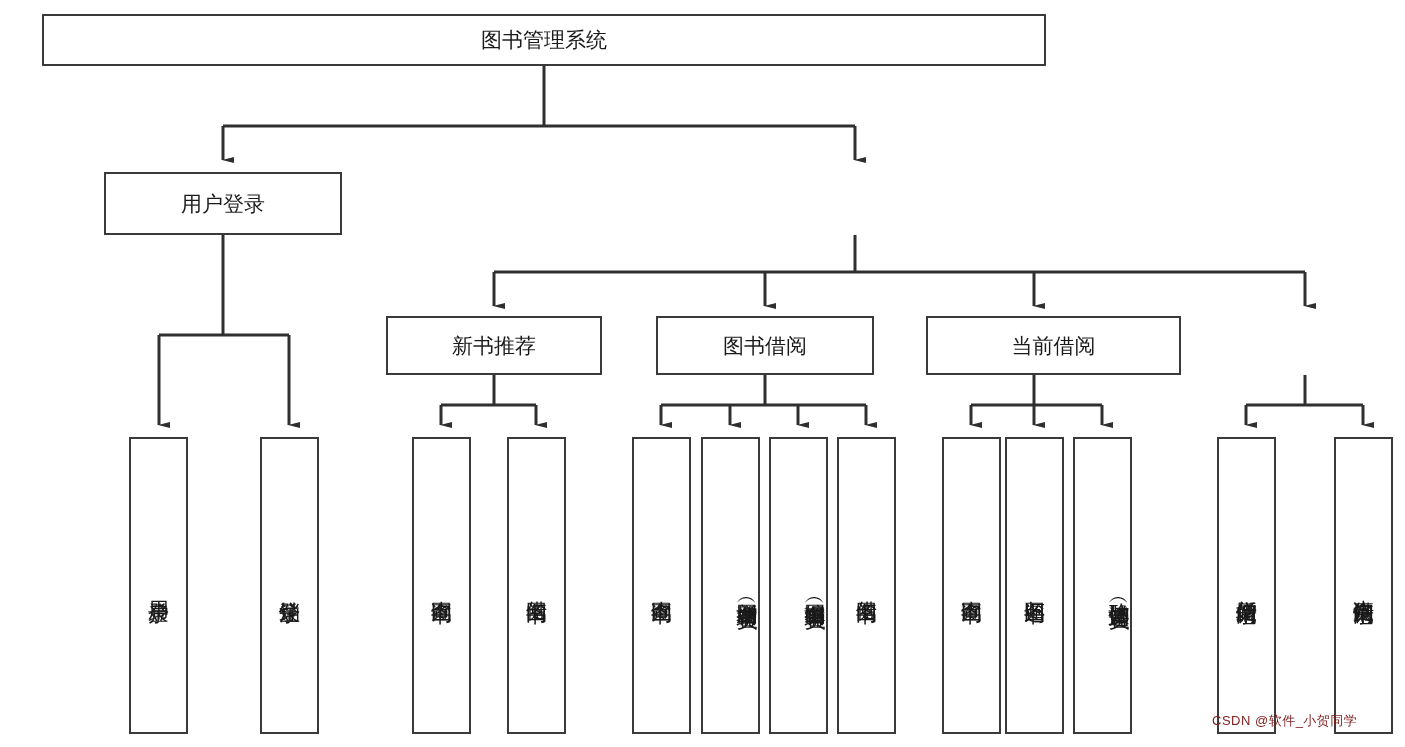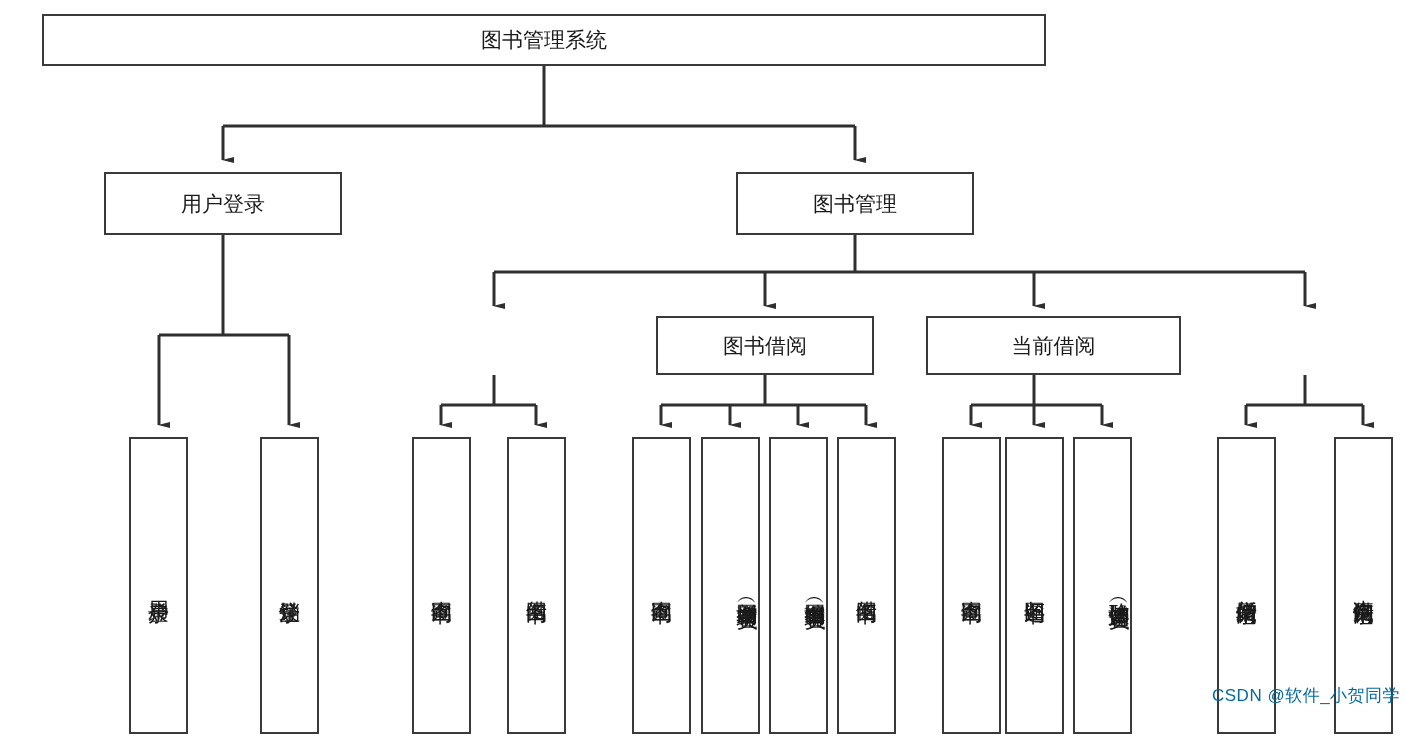--- a/index.html
+++ b/index.html
@@ -6,21 +6,21 @@
   body{font-family:"Liberation Sans","DejaVu Sans",sans-serif;}
   #canvas{position:relative;width:1405px;height:747px;background:#ffffff;overflow:hidden;margin-left:24px;}
   svg.wires{position:absolute;left:0;top:0;width:1405px;height:747px;}
   .node{position:absolute;box-sizing:border-box;background:#ffffff;border:2px solid #3a3a3a;
         display:flex;align-items:center;justify-content:center;color:#1a1a1a;}
   .node.h{font-size:21px;}
   .node.v{font-size:21px;writing-mode:vertical-rl;text-orientation:upright;letter-spacing:1px;
           align-items:flex-start;justify-content:center;padding-top:10px;line-height:1.05;}
   .node.v.center{align-items:center;padding-top:0;}
   .label{white-space:nowrap;}
-  #watermark{position:absolute;left:1188px;top:684px;font-size:17px;color:#0369a1;
+  #watermark{position:absolute;left:1188px;top:712px;font-size:13px;color:#7f1d1d;
              white-space:nowrap;letter-spacing:.5px;}
 </style>
 </head>
 <body>
 
 <div id="canvas">
 
   <svg class="wires" viewBox="0 0 1405 747" xmlns="http://www.w3.org/2000/svg">
     <defs>
       <marker id="arw" markerWidth="10" markerHeight="12" refX="3" refY="11" orient="auto" markerUnits="userSpaceOnUse">
@@ -72,24 +72,24 @@
   </svg>
 
   <div class="node h" style="left:18px;top:14px;width:1004px;height:52px;">
     <span class="label">图书管理系统</span>
   </div>
 
   <div class="node h" style="left:80px;top:172px;width:238px;height:63px;">
     <span class="label">用户登录</span>
   </div>
 
-  <div class="node h" style="left:712px;top:172px;width:238px;height:63px;">
-    <span class="label">图书管理</span>
+
+  <div class="node h" style="left:362px;top:316px;width:216px;height:59px;">
+    <span class="label">新书推荐</span>
   </div>
-
 
   <div class="node h" style="left:632px;top:316px;width:218px;height:59px;">
     <span class="label">图书借阅</span>
   </div>
 
   <div class="node h" style="left:902px;top:316px;width:255px;height:59px;">
     <span class="label">当前借阅</span>
   </div>
 
 

